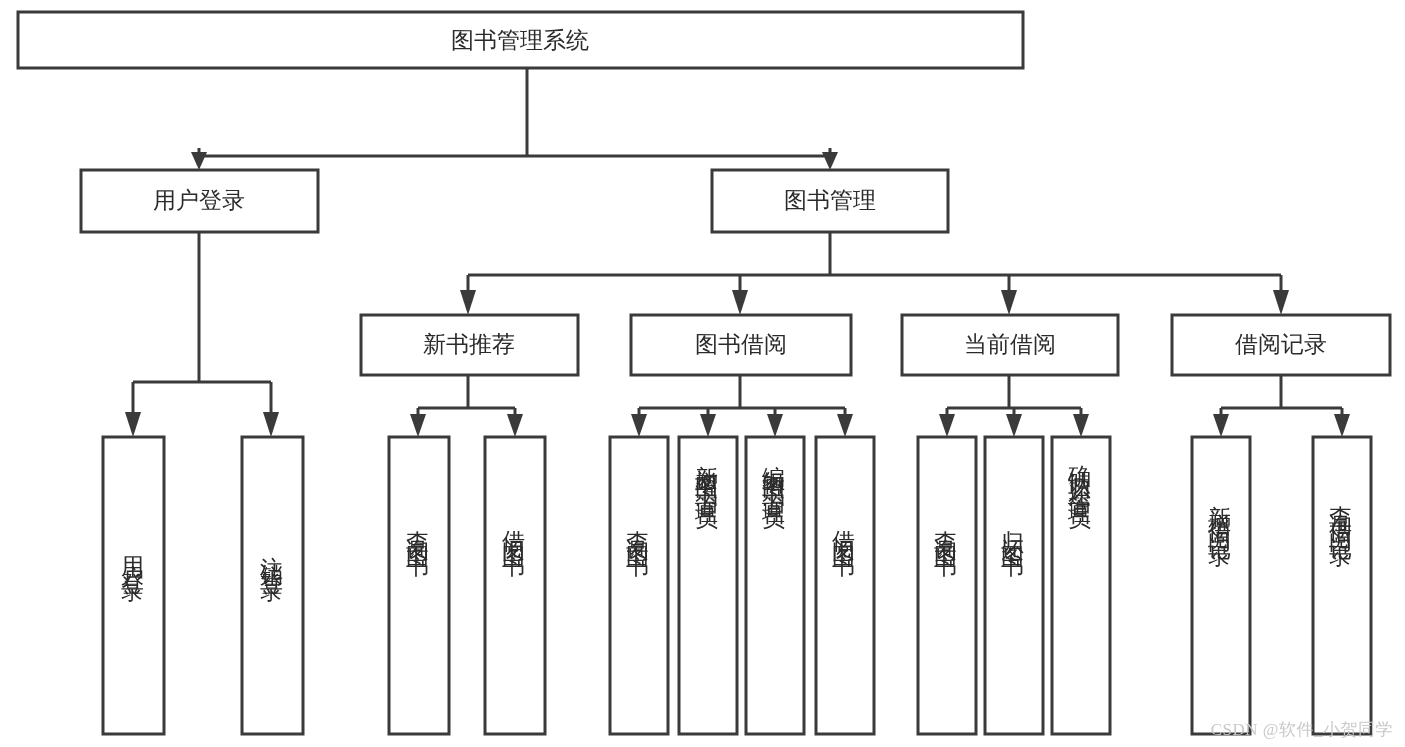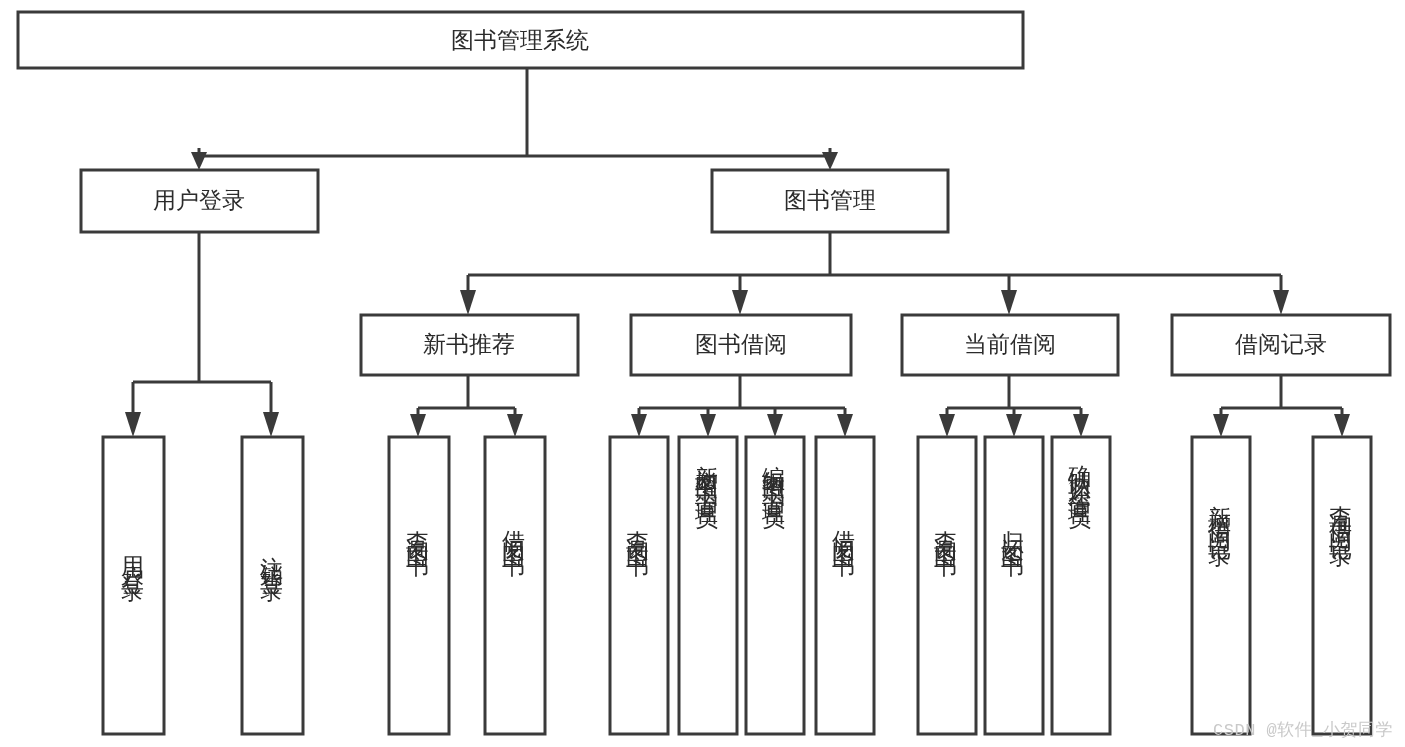--- a/index.html
+++ b/index.html
@@ -49,21 +49,21 @@
   .node-label-vertical {
     font-family: "Liberation Sans", "DejaVu Sans", sans-serif;
     fill: #2b2b2b;
     font-size: 23px;
     text-anchor: middle;
   }
   .watermark {
     position: absolute;
     right: 12px;
     bottom: 6px;
-    font-family: Liberation Mono, monospace;
+    font-family: Liberation Serif, serif;
     font-size: 17px;
     color: #c9c9c9;
     letter-spacing: 0.5px;
     white-space: nowrap;
     user-select: none;
   }
 </style>
 </head>
 <body>
 

